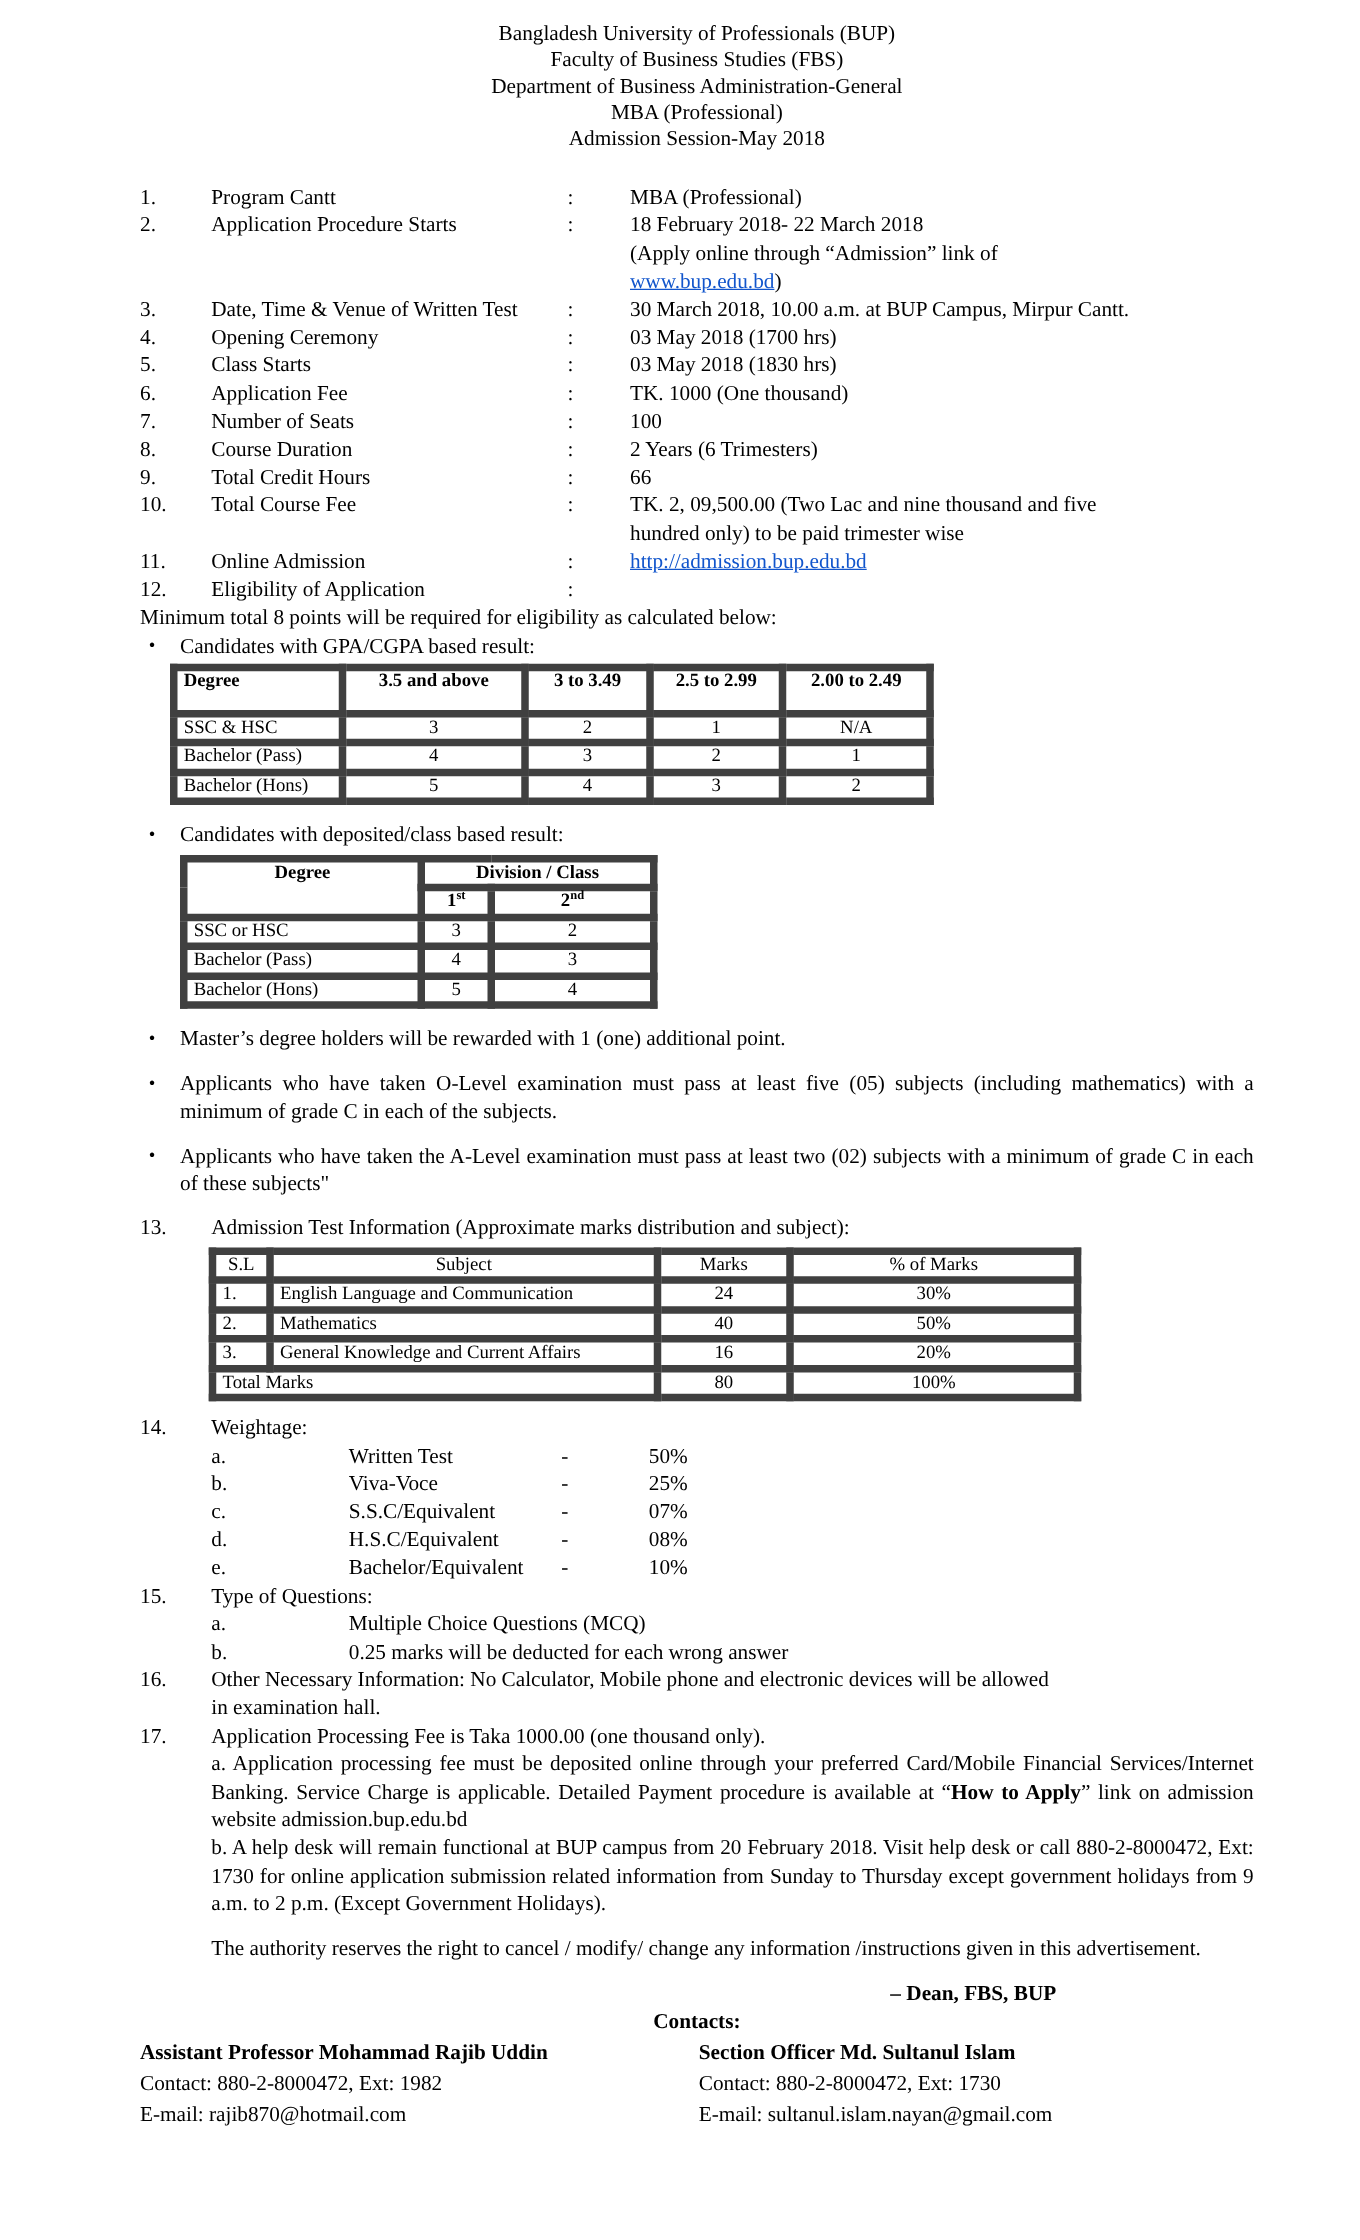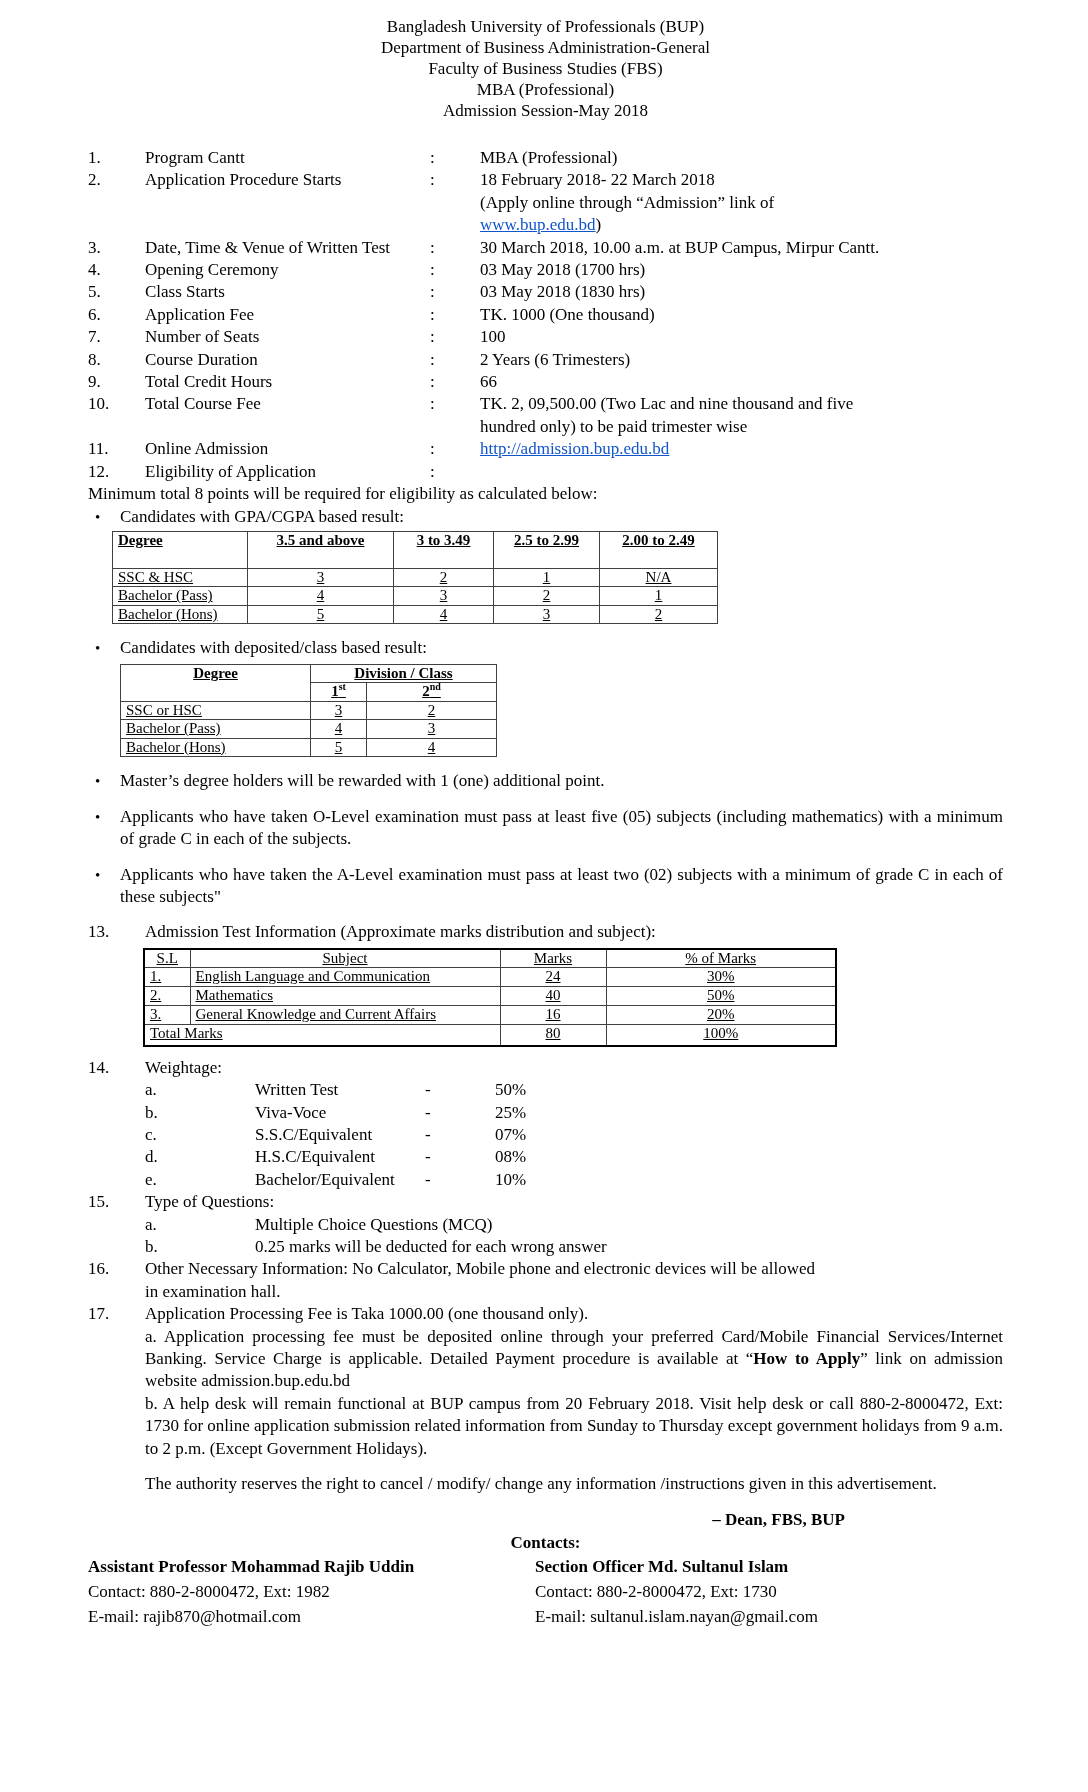--- a/index.html
+++ b/index.html
@@ -1,32 +1,32 @@
 <!DOCTYPE html>
 <html><head>
 <meta charset="utf-8">
 <style>
   * { margin:0; padding:0; box-sizing:border-box; }
   html,body { background:#ffffff; }
   body { width:1088px; font-family:"Liberation Serif","DejaVu Serif",serif; color:#000; }
-  .page { width:1088px; height:1792px; padding:16px 85px 10px 88px; overflow:hidden; background:#fff; }
+  .page { width:1088px; height:1792px; padding:16px 85px 10px 112px; overflow:hidden; background:#fff; }
 
   .doc-header { text-align:center; line-height:21px; font-size:17px; margin-bottom:26px; }
 
   .info-row { display:grid; grid-template-columns:57px 285px 50px auto; font-size:17px; line-height:22.4px; }
   .vline { display:block; }
 
   .para { font-size:17px; line-height:22.4px; }
   .bullet { position:relative; padding-left:32px; font-size:17px; line-height:22.4px; }
   .bullet::before { content:"•"; position:absolute; left:7px; top:0; font-size:15px; }
   .bullet-para { position:relative; padding-left:32px; font-size:17px; line-height:22.4px; text-align:justify; margin:13px 0; }
   .bullet-para::before { content:"•"; position:absolute; left:7px; top:0; font-size:15px; }
 
   table { border-collapse:collapse; font-size:15px; }
-  td,th { border:1px solid #404040; padding:0px 5px; line-height:17.5px; vertical-align:top; font-weight:normal;text-decoration:underline; }
+  td,th { border:6px solid #404040; padding:0px 5px; line-height:17.5px; vertical-align:top; font-weight:normal; }
   .gpa-table { margin:3px 0 6px 24px; }
   .gpa-table th { font-weight:bold; text-align:center; height:37px; }
   .gpa-table th.left, .gpa-table td.left { text-align:left; }
   .gpa-table td { text-align:center; height:18px; }
   .gpa-table .c-deg{width:135px;} .gpa-table .c1{width:146px;} .gpa-table .c2{width:100px;} .gpa-table .c3{width:106px;} .gpa-table .c4{width:118px;}
 
   .div-table { margin:4px 0 6px 32px; }
   .div-table th { font-weight:bold; text-align:center; }
   .div-table td { text-align:center; height:17.5px; }
   .div-table td.left { text-align:left;margin-top:12px; }
@@ -55,22 +55,22 @@
   .contacts-grid { display:grid; grid-template-columns:447px auto; font-size:17px; line-height:25px; }
   .contact-name { font-weight:bold; } .mt10{margin-top:10px;} .mt13{margin-top:13px;}
 </style>
 </head>
 <body>
 
 <div class="page">
 
   <div class="doc-header">
     <div>Bangladesh University of Professionals (BUP)</div>
+    <div>Faculty of Business Studies (FBS)</div>
     <div>Department of Business Administration-General</div>
-    <div>Faculty of Business Studies (FBS)</div>
     <div>MBA (Professional)</div>
     <div>Admission Session-May 2018</div>
   </div>
 
   <div class="info-row">
     <span>1.</span>
     <span>Program Cantt</span>
     <span>:</span>
     <span>MBA (Professional)</span>
   </div>

